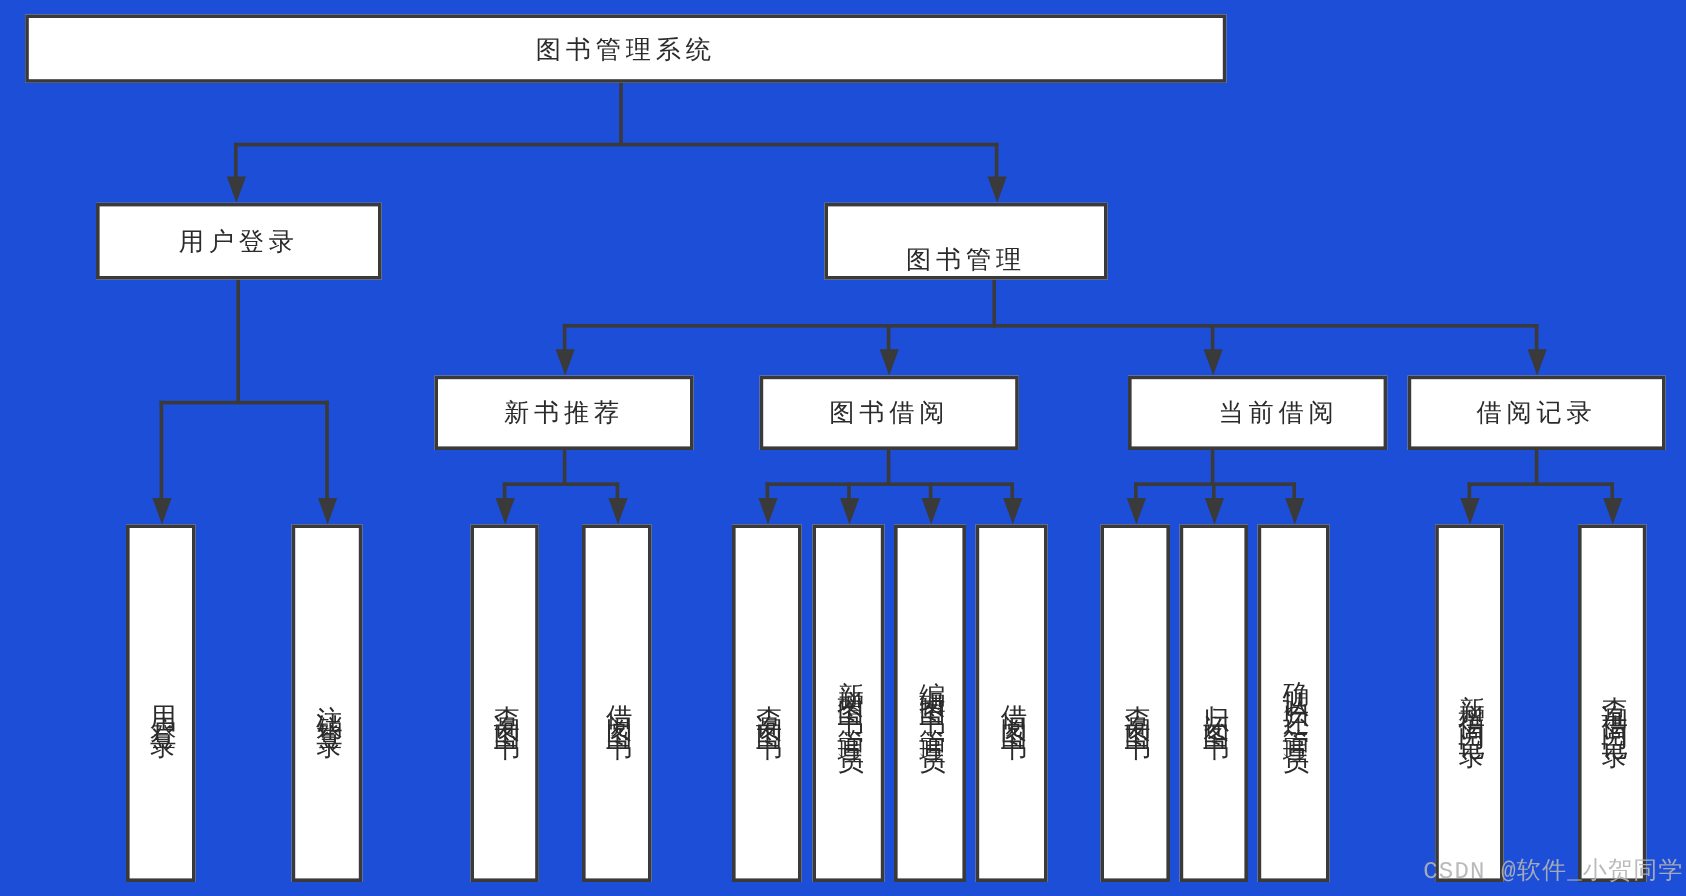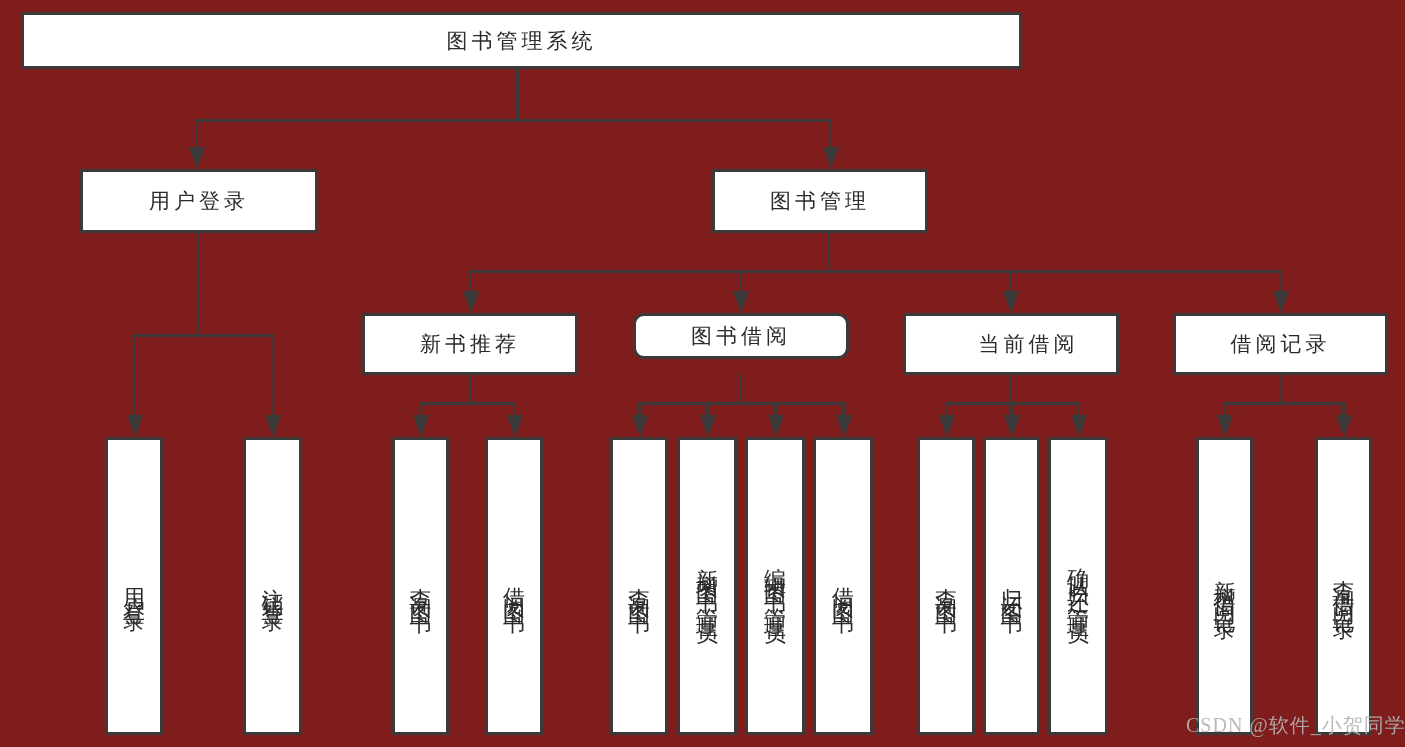--- a/index.html
+++ b/index.html
@@ -1,21 +1,21 @@
 <!DOCTYPE html>
 <html><head>
 <meta charset="utf-8">
 <style>
   html, body { margin: 0; padding: 0; background: #ffffff; }
   #canvas {
     position: relative;
     width: 1405px;
     height: 747px;
-    background: #7f1d1d;
-    font-family: Liberation Serif, serif;
+    background: #1d4ed8;
+    font-family: Liberation Mono, monospace;
     overflow: hidden;
   }
   .node {
     position: absolute;
     background: #ffffff;
     border: 3px solid #3a3a3a;
     box-sizing: border-box;
     display: flex;
     align-items: center;
     justify-content: center;
@@ -66,21 +66,21 @@
   <div class="vl" style="left:516px; top:68px; height:53px;"></div>
   <div class="hl" style="left:195px; top:119px; width:637px;"></div>
   <div class="vl" style="left:195px; top:119px; height:31px;"></div>
   <div class="arrow" style="left:189px; top:147px;"></div>
   <div class="vl" style="left:829px; top:119px; height:31px;"></div>
   <div class="arrow" style="left:823px; top:147px;"></div>
 
   <div class="node" style="left:80px; top:169px; width:238px; height:64px;">
     <span>用户登录</span>
   </div>
-  <div class="node" style="left:712px; top:169px; width:216px; height:64px;">
+  <div class="node" style="left:687px; top:169px; width:236px; height:64px;align-items:flex-end;">
     <span>图书管理</span>
   </div>
 
   <div class="vl" style="left:197px; top:232px; height:104px;"></div>
   <div class="hl" style="left:133px; top:334px; width:141px;"></div>
   <div class="vl" style="left:133px; top:334px; height:82px;"></div>
   <div class="arrow" style="left:127px; top:415px;"></div>
   <div class="vl" style="left:271px; top:334px; height:82px;"></div>
   <div class="arrow" style="left:265px; top:415px;"></div>
 
@@ -91,24 +91,24 @@
   <div class="vl" style="left:739px; top:270px; height:22px;"></div>
   <div class="arrow" style="left:733px; top:291px;"></div>
   <div class="vl" style="left:1009px; top:270px; height:22px;"></div>
   <div class="arrow" style="left:1003px; top:291px;"></div>
   <div class="vl" style="left:1279px; top:270px; height:22px;"></div>
   <div class="arrow" style="left:1273px; top:291px;"></div>
 
   <div class="node" style="left:362px; top:313px; width:216px; height:62px;justify-content:center;">
     <span>新书推荐</span>
   </div>
-  <div class="node" style="left:633px; top:313px; width:216px; height:46px;border-radius:11px;">
+  <div class="node" style="left:633px; top:313px; width:216px; height:62px;">
     <span>图书借阅</span>
   </div>
-  <div class="node" style="left:903px; top:313px; width:216px; height:62px;padding-left:35px;">
+  <div class="node" style="left:940px; top:313px; width:216px; height:62px;padding-left:35px;">
     <span>当前借阅</span>
   </div>
   <div class="node" style="left:1173px; top:313px; width:215px; height:62px;">
     <span>借阅记录</span>
   </div>
 
   <div class="vl" style="left:469px; top:373px; height:31px;"></div>
   <div class="hl" style="left:419px; top:402px; width:97px;"></div>
   <div class="vl" style="left:419px; top:402px; height:14px;"></div>
   <div class="arrow" style="left:413px; top:415px;"></div>

